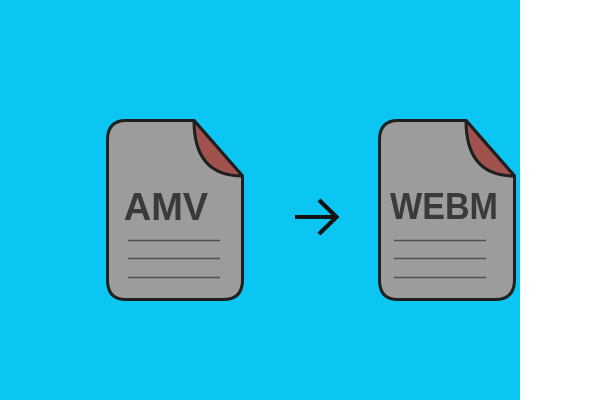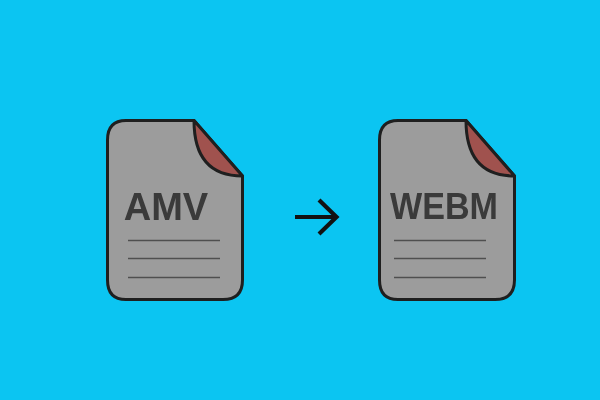--- a/index.html
+++ b/index.html
@@ -2,21 +2,21 @@
 <html><head>
 <meta charset="utf-8">
 <style>
   html, body { margin: 0; padding: 0; }
   body {
     width: 600px; height: 400px; overflow: hidden;
     font-family: "Liberation Sans", "DejaVu Sans", sans-serif;
   }
   .canvas {
     position: relative;
-    width: 600px; height: 400px;
+    width: 520px; height: 400px;
   }
   .file-icon { position: absolute; top: 119px; width: 138px; height: 182px; }
   .file-left  { left: 106px; }
   .file-right { left: 378px; }
   .arrow-icon { position: absolute; left: 288px; top: 194px; width: 56px; height: 46px; }
   .format-label {
     font-family: "Liberation Sans", "DejaVu Sans", sans-serif;
     font-weight: 600;
   }
 </style>

